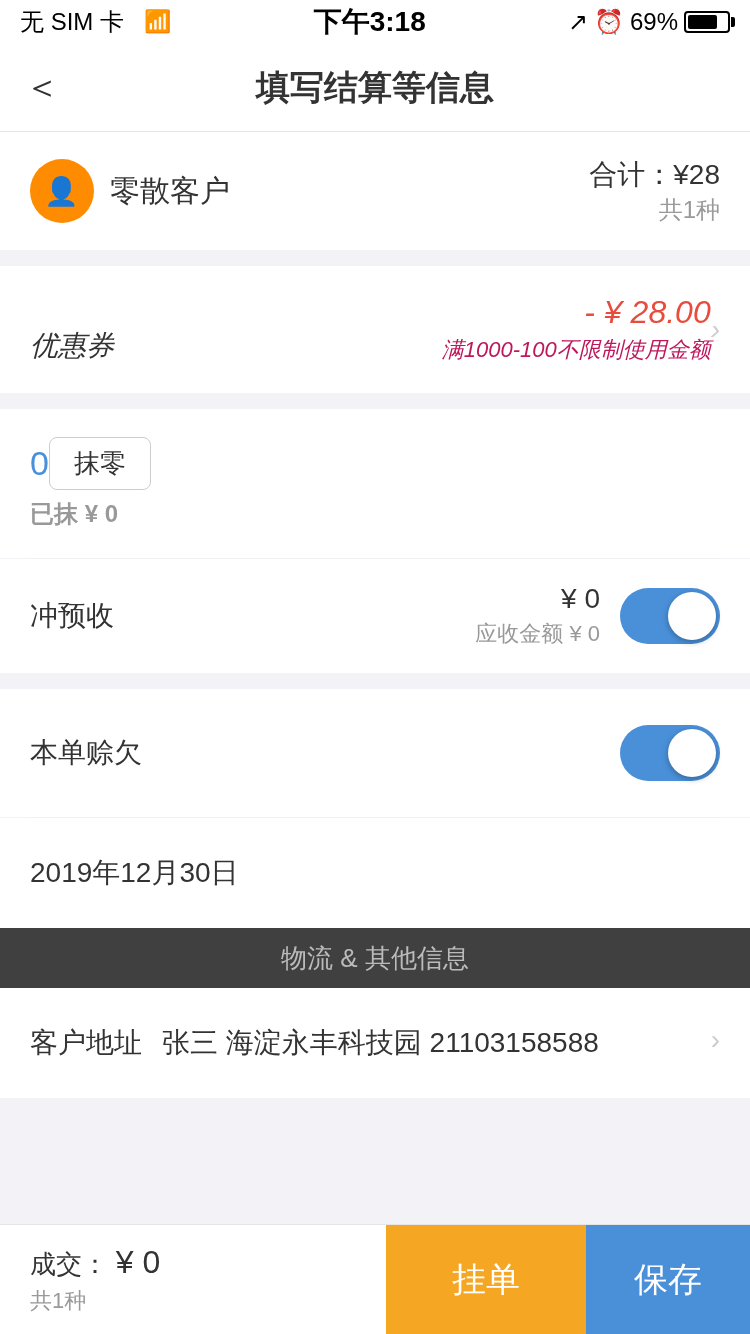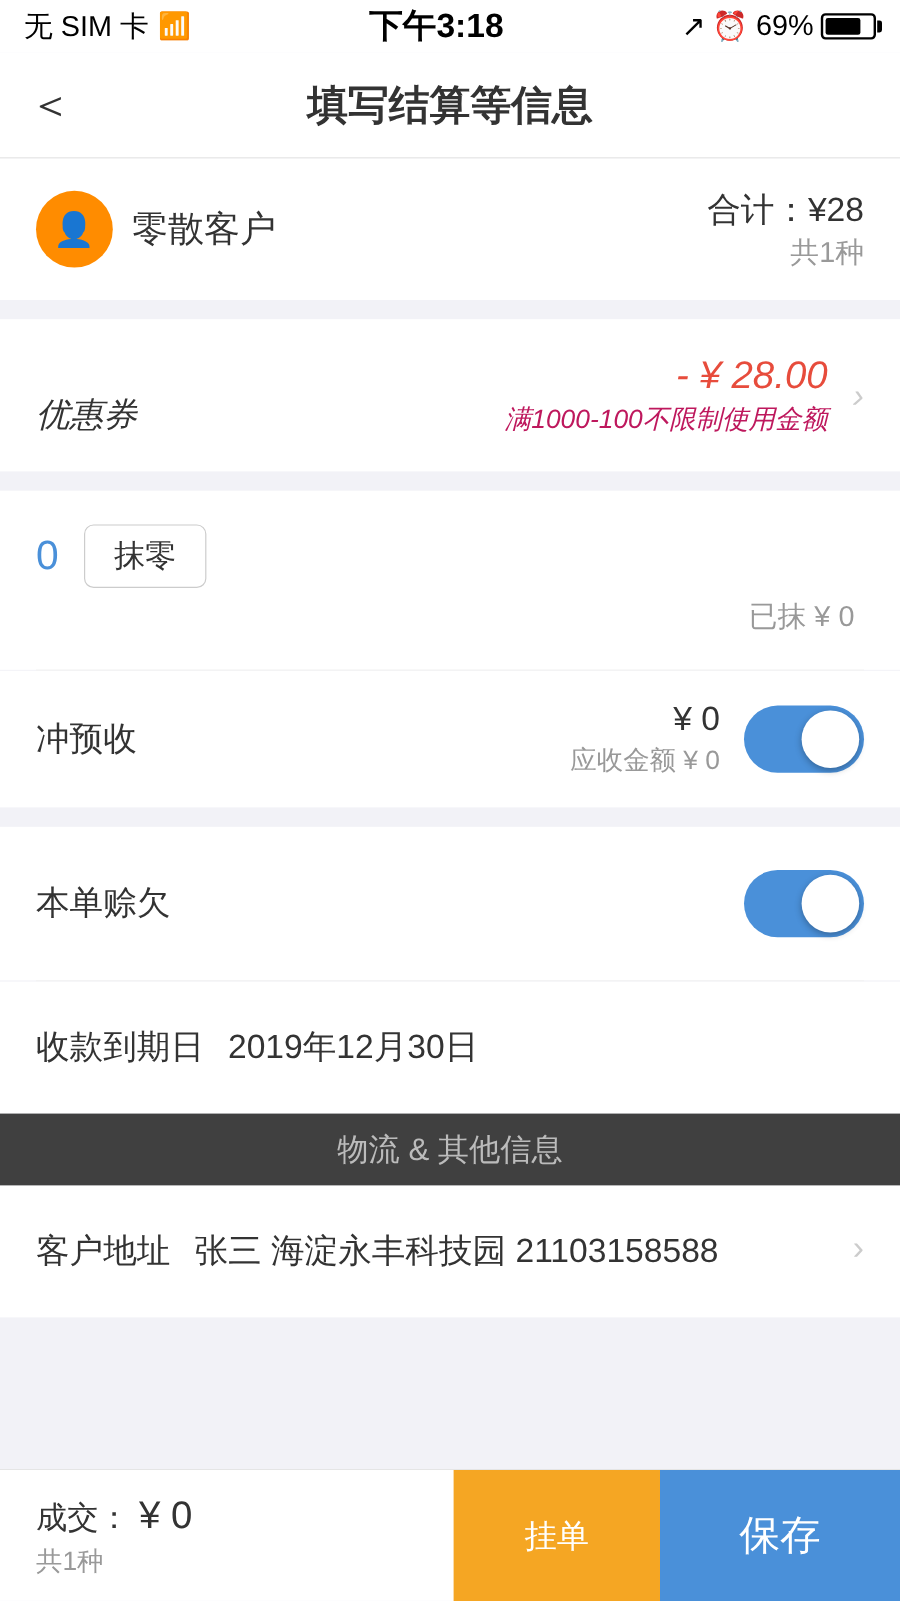--- a/index.html
+++ b/index.html
@@ -19,21 +19,21 @@
       width: 100%;
       height: 44px;
       background: #fff;
       display: flex;
       align-items: center;
       justify-content: space-between;
       padding: 0 20px;
       font-size: 24px;
       color: #000;
     }
-    .status-left { display: flex; align-items: center; gap: 8px; }
+    .status-left { display: flex; align-items: center; gap: 20px; }
     .status-center { font-size: 28px; font-weight: 600; }
     .status-right { display: flex; align-items: center; gap: 6px; font-size: 24px; }
     .battery-icon {
       width: 46px; height: 22px; border: 2px solid #000; border-radius: 4px;
       position: relative; display: inline-flex; align-items: center;
     }
     .battery-icon::after {
       content: ''; position: absolute; right: -7px; top: 50%; transform: translateY(-50%);
       width: 4px; height: 10px; background: #000; border-radius: 0 2px 2px 0;
     }
@@ -94,21 +94,21 @@
     
     .row-item {
       background: #fff;
       padding: 28px 30px;
       display: flex;
       align-items: flex-end;
       justify-content: space-between;
       font-style: italic;
     }
     .row-label { font-size: 28px; color: #333; line-height: 1.4; }
-    .row-right { display: flex; align-items: center; gap: 21px; }
+    .row-right { display: flex; align-items: center; gap: 0; }
     .row-value-block { text-align: right; }
     .coupon-amount { font-size: 32px; color: #e74c3c; font-weight: 500; }
     .coupon-desc { font-size: 22px; color: #be185d; margin-top: 4px; }
 
     .chevron-icon { color: #ccc; font-size: 28px; }
 
     
     .deal-amount-row {
       background: #fff;
       padding: 28px 30px 0 30px;
@@ -123,21 +123,22 @@
       padding: 8px 24px;
       font-size: 26px;
       color: #333;
       background: #fff;
       cursor: pointer;
     }
     .deal-sub-row {
       background: #fff;
       padding: 8px 38px 28px 30px;
       display: flex;
-      justify-content: flex-end;
+      justify-content: flex-start;
+      font-weight: bold;
     }
     .deal-sub-text { font-size: 24px; color: #999; }
 
     
     .chong-row {
       background: #fff;
       padding: 24px 30px;
       display: flex;
       align-items: center;
       justify-content: space-between;
@@ -215,28 +216,28 @@
       border-top: 1px solid #e5e5e5;
     }
     .bottom-info {
       flex: 1;
       padding: 0 30px;
     }
     .bottom-deal { font-size: 26px; color: #333; }
     .bottom-deal-amount { font-size: 32px; color: #333; font-weight: 500; }
     .bottom-count { font-size: 22px; color: #999; margin-top: 4px; }
     .btn-hang {
-      width: 172px; height: 110px;
+      width: 200px; height: 110px;
       background: #f5a623;
       display: flex; align-items: center; justify-content: center;
-      font-size: 27px; color: #fff; font-weight: 500;
+      font-size: 34px; color: #fff; font-weight: 500;
       cursor: pointer;
     }
     .btn-save {
-      width: 200px; height: 110px;
+      width: 164px; height: 110px;
       background: #4a90d9;
       display: flex; align-items: center; justify-content: center;
       font-size: 34px; color: #fff; font-weight: 500;
       cursor: pointer;
     }
 
     .wifi-icon { font-size: 22px; }
   </style>
 </head>
 <body>
@@ -333,21 +334,20 @@
       <div class="toggle">
         <div class="toggle-knob"></div>
       </div>
     </div>
   </div>
 
   <div class="divider"></div>
 
   <div class="section">
     <div class="due-row">
-      <span class="due-label">收款到期日</span>
       <span class="due-date">2019年12月30日</span>
     </div>
   </div>
 
   <div class="logistics-divider">
     <span class="logistics-text">物流 &amp; 其他信息</span>
   </div>
 
   <div class="section">
     <div class="address-row">

